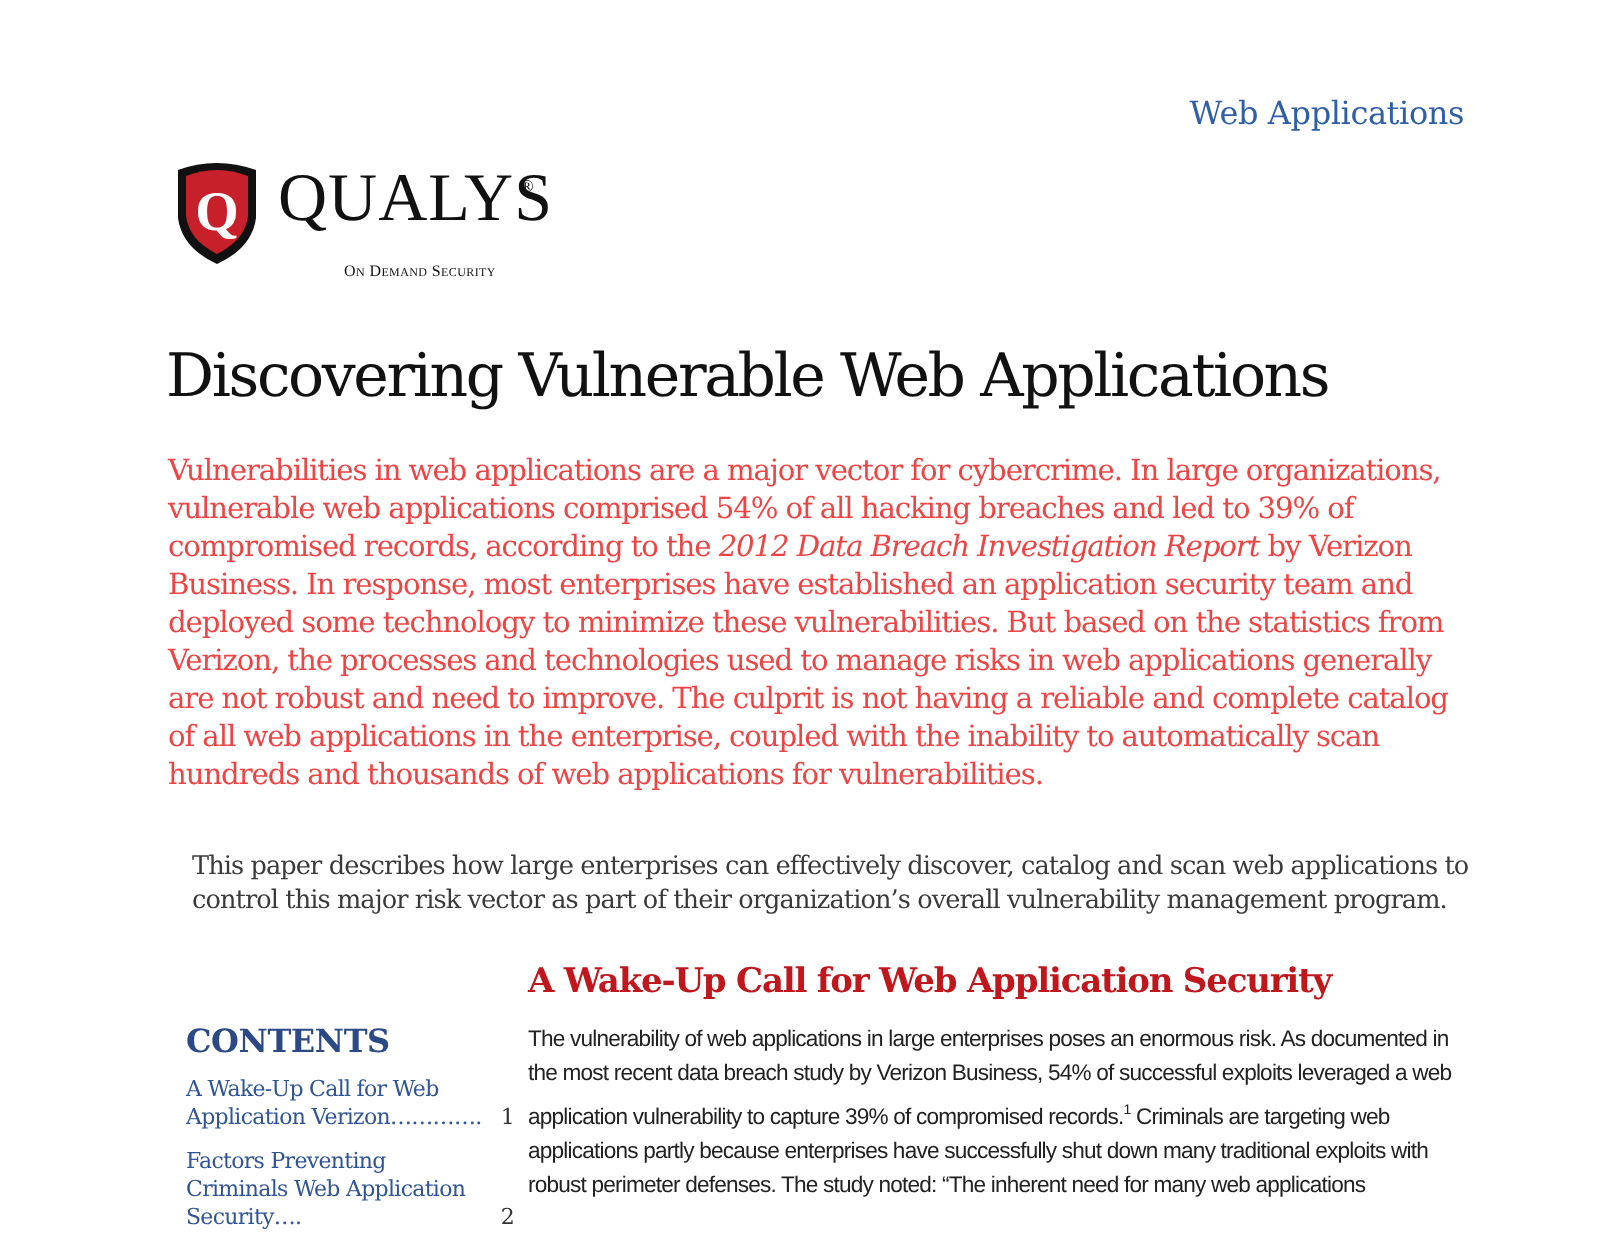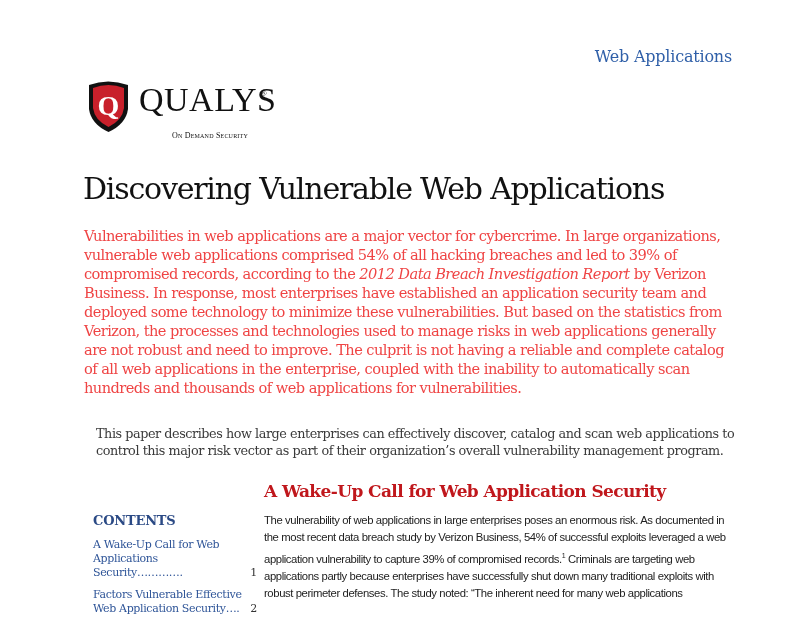--- a/index.html
+++ b/index.html
@@ -107,21 +107,21 @@
       margin: 12px;
     }
     .toc {
       position: absolute;
       left: 93px;
       top: 513px;
       width: 170px;
     }
     .toc-title {
       font-family: "DejaVu Serif", serif;
-      font-size: 13px;
+      font-size: 16px;
       font-weight: bold;
       color: #2b4a85;
       letter-spacing: -0.2px;
       margin: 0 0 9px 0;
       line-height: 16px;
     }
     .toc-item {
       position: relative;
       font-family: "DejaVu Serif", serif;
       font-size: 11px;
@@ -181,25 +181,25 @@
 
 <h1 class="page-title">Discovering Vulnerable Web Applications</h1>
 
 <p class="intro"><span>Vulnerabilities in web applications are a major vector for cybercrime. In large organizations, vulnerable web applications comprised 54% of all hacking breaches and led to 39% of compromised records, according to the </span><em>2012 Data Breach Investigation Report</em><span> by Verizon Business. In response, most enterprises have established an application security team and deployed some technology to minimize these vulnerabilities. But based on the statistics from Verizon, the processes and technologies used to manage risks in web applications generally are not robust and need to improve. The culprit is not having a reliable and complete catalog of all web applications in the enterprise, coupled with the inability to automatically scan hundreds and thousands of web applications for vulnerabilities.</span></p>
 
 <p class="summary">This paper describes how large enterprises can effectively discover, catalog and scan web applications to control this major risk vector as part of their organization’s overall vulnerability management program.</p>
 
 <nav class="toc">
   <h2 class="toc-title">CONTENTS</h2>
   <div class="toc-item">
-    <span>A Wake-Up Call for Web Applications Security………….</span>
+    <span>A Wake-Up Call for Web Application Verizon………….</span>
     <span class="toc-page">1</span>
   </div>
   <div class="toc-item">
-    <span>Factors Vulnerable Effective Web Application Security….</span>
+    <span>Factors Preventing Criminals Web Application Security….</span>
     <span class="toc-page">2</span>
   </div>
 
 </nav>
 
 <section class="section">
   <h2 class="section-title">A Wake-Up Call for Web Application Security</h2>
   <p class="section-body"><span>The vulnerability of web applications in large enterprises poses an enormous risk. As documented in the most recent data breach study by Verizon Business, 54% of successful exploits leveraged a web application vulnerability to capture 39% of compromised records.</span><sup>1</sup><span> Criminals are targeting web applications partly because enterprises have successfully shut down many traditional exploits with robust perimeter defenses. The study noted: “The inherent need for many web applications</span></p>
 </section>
 

